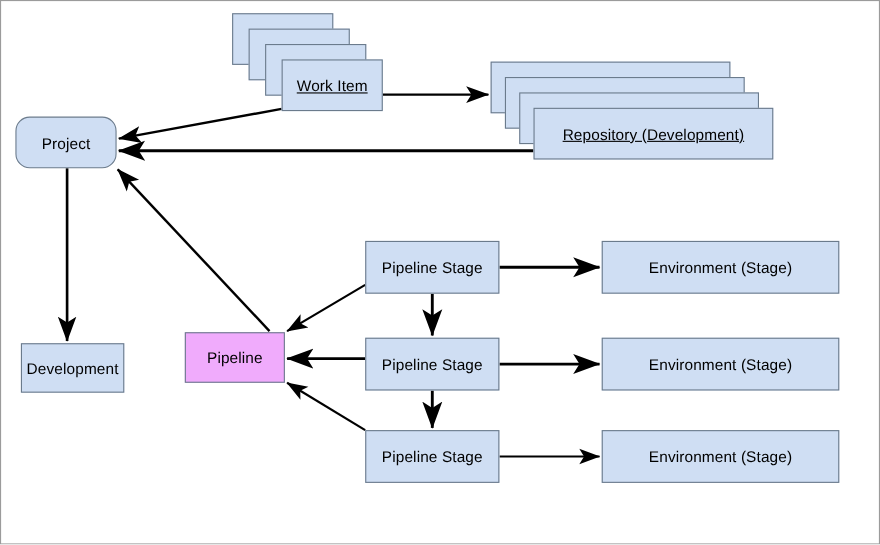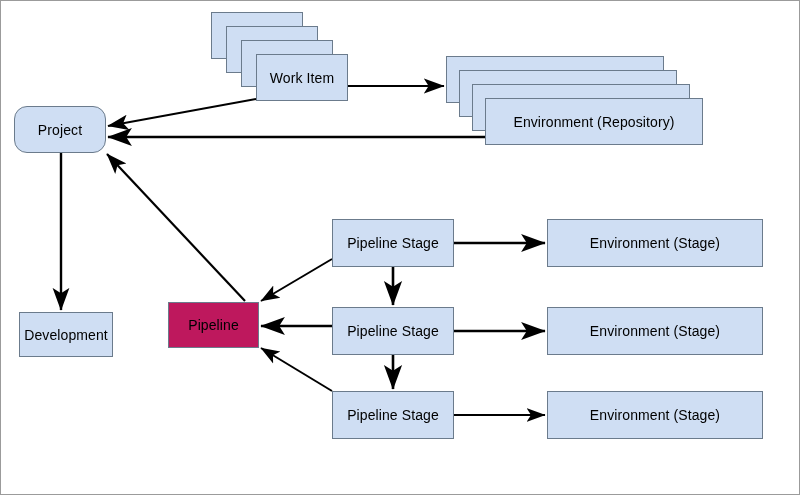--- a/index.html
+++ b/index.html
@@ -43,20 +43,21 @@
   }
   .stack-layer {
     position: absolute;
     box-sizing: border-box;
     background: #cfdef3;
     border: 1px solid #6b7b8c;
     z-index: 1;
   }
   .stack-front {
     z-index: 4;
+    text-decoration: underline;
   }
 </style>
 </head>
 <body>
 
 <div id="canvas">
 
   <svg id="edges" viewBox="0 0 800 495" xmlns="http://www.w3.org/2000/svg">
     <defs>
       <marker id="arrowhead" markerWidth="10" markerHeight="8" refX="9.2" refY="4" orient="auto" markerUnits="strokeWidth">
@@ -87,26 +88,26 @@
       <div class="stack-layer" style="left: 210px; top: 11px; width: 92px; height: 47px; background: rgb(207, 222, 243); border-color: rgb(107, 123, 140);"></div>
       <div class="stack-layer" style="left: 225px; top: 25px; width: 92px; height: 47px; background: rgb(207, 222, 243); border-color: rgb(107, 123, 140);"></div>
       <div class="stack-layer" style="left: 240px; top: 39px; width: 92px; height: 47px; background: rgb(207, 222, 243); border-color: rgb(107, 123, 140);"></div>
       <div class="node stack-front" style="left: 255px; top: 53px; width: 92px; height: 47px; background: rgb(207, 222, 243); border-color: rgb(107, 123, 140);">
         <span>Work Item</span>
       </div>
       <div class="stack-layer" style="left: 445px; top: 55px; width: 218px; height: 47px; background: rgb(207, 222, 243); border-color: rgb(107, 123, 140);"></div>
       <div class="stack-layer" style="left: 458px; top: 69px; width: 218px; height: 47px; background: rgb(207, 222, 243); border-color: rgb(107, 123, 140);"></div>
       <div class="stack-layer" style="left: 471px; top: 83px; width: 218px; height: 47px; background: rgb(207, 222, 243); border-color: rgb(107, 123, 140);"></div>
       <div class="node stack-front" style="left: 484px; top: 97px; width: 218px; height: 47px; background: rgb(207, 222, 243); border-color: rgb(107, 123, 140);">
-        <span>Environment (Repository)</span>
+        <span>Repository (Development)</span>
       </div>
       <div class="node" style="left: 18px; top: 311px; width: 94px; height: 45px; background: rgb(207, 222, 243); border-color: rgb(107, 123, 140);">
         <span>Development</span>
       </div>
-      <div class="node" style="left: 167px; top: 301px; width: 91px; height: 46px; background: #be185d; border-color: rgb(107, 123, 140);">
+      <div class="node" style="left: 167px; top: 301px; width: 91px; height: 46px; background: #f0abfc; border-color: rgb(107, 123, 140);">
         <span>Pipeline</span>
       </div>
       <div class="node" style="left: 331px; top: 218px; width: 122px; height: 48px; background: rgb(207, 222, 243); border-color: rgb(107, 123, 140);">
         <span>Pipeline Stage</span>
       </div>
       <div class="node" style="left: 331px; top: 306px; width: 122px; height: 48px; background: rgb(207, 222, 243); border-color: rgb(107, 123, 140);">
         <span>Pipeline Stage</span>
       </div>
       <div class="node" style="left: 331px; top: 390px; width: 122px; height: 48px; background: rgb(207, 222, 243); border-color: rgb(107, 123, 140);">
         <span>Pipeline Stage</span>

